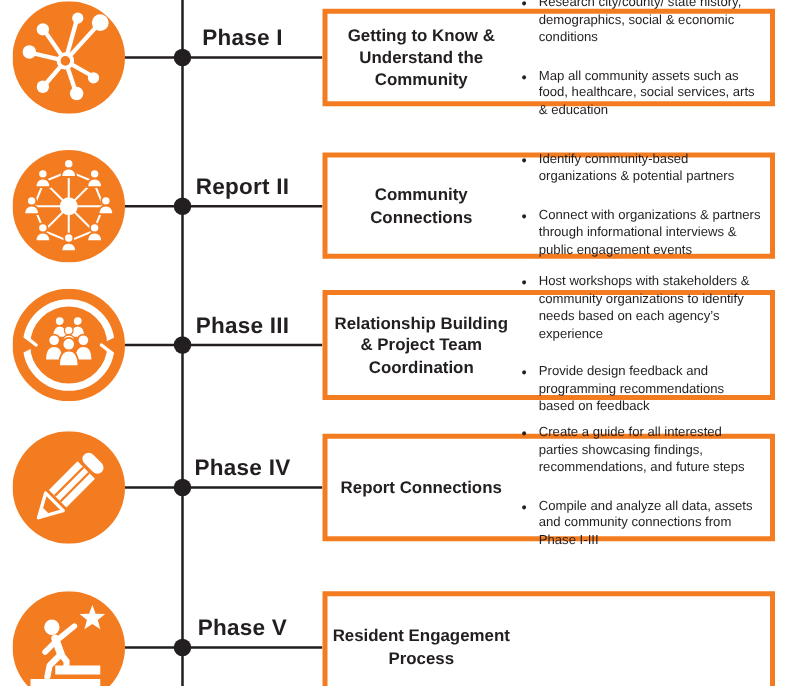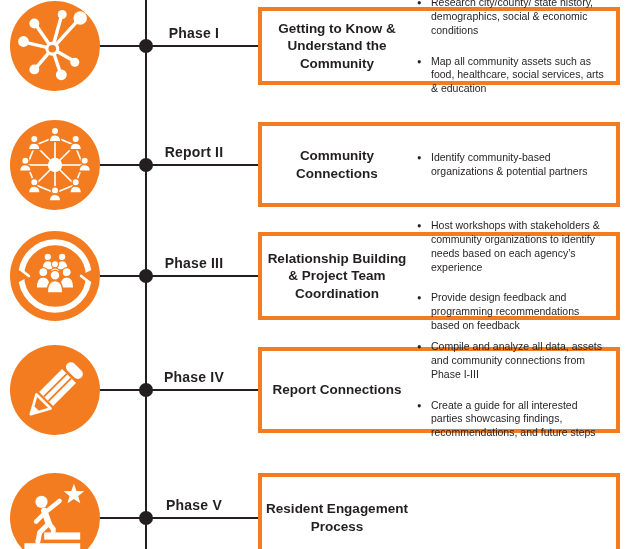--- a/index.html
+++ b/index.html
@@ -13,21 +13,21 @@
   .r2{top:122px;height:85px}
   .r3{top:232px;height:88px}
   .r4{top:347px;height:86px}
   .r5{top:473px;height:89px}
   .icon{position:absolute;left:10px;top:50%;transform:translateY(-50%);width:90px;height:90px;}
   .icon svg{display:block;width:100%;height:100%;}
   .connector{position:absolute;left:100px;width:158px;top:50%;height:2px;margin-top:-1px;background:#231F20;}
   .dot{position:absolute;left:139px;top:50%;width:14px;height:14px;margin-top:-7px;border-radius:50%;background:#231F20;}
   .plabel{
     position:absolute;left:150px;width:88px;bottom:50%;margin-bottom:5px;
-    text-align:center;font-weight:bold;font-size:14px;letter-spacing:.2px;
+    text-align:center;font-weight:bold;font-size:18px;letter-spacing:.2px;
   }
   .pbox{
     position:absolute;left:258px;top:0;width:362px;height:100%;box-sizing:border-box;
     border:4px solid #F47C20;background:#fff;display:flex;align-items:center;
   }
   .ptitle{flex:0 0 142px;text-align:center;font-weight:bold;font-size:13.5px;line-height:1.3;padding:0 4px;}
   .bullets{flex:1;margin:0;padding:0 6px 0 4px;list-style:none;font-size:10.5px;line-height:1.32;}
   .bullets li{position:relative;padding-left:15px;}
   .bullets li + li{margin-top:17px;}
   .bullets li::before{content:"●";position:absolute;left:1px;top:2px;font-size:7.5px;color:#231F20;}
@@ -107,20 +107,21 @@
           <use href="#pn-person" x="27" y="26"></use>
       </svg>
     </div>
     <div class="connector"></div>
     <div class="dot"></div>
     <div class="plabel">Report II</div>
     <div class="pbox">
       <div class="ptitle">Community Connections</div>
       <ul class="bullets">
         <li><span>Identify community-based organizations &amp; potential partners</span></li>
+        <li><span>Connect with organizations &amp; partners through informational interviews &amp; public engagement events</span></li>
       </ul>
     </div>
   </div>
 
   <div class="row r3">
     <div class="icon">
       <svg viewBox="0 0 100 100" aria-hidden="true">
         <defs>
           <g id="tc-person" fill="#fff" stroke="#F47C20" stroke-width="1.4">
             <circle cx="0" cy="-5" r="4.8"></circle>
@@ -166,22 +167,22 @@
           <polygon points="46.5,79 53.5,79 50,86.5" fill="#fff"></polygon>
         </g>
       </svg>
     </div>
     <div class="connector"></div>
     <div class="dot"></div>
     <div class="plabel">Phase IV</div>
     <div class="pbox">
       <div class="ptitle">Report Connections</div>
       <ul class="bullets">
+        <li><span>Create a guide for all interested parties showcasing findings, recommendations, and future steps</span></li>
         <li><span>Compile and analyze all data, assets and community connections from Phase I-III</span></li>
-        <li><span>Create a guide for all interested parties showcasing findings, recommendations, and future steps</span></li>
       </ul>
     </div>
   </div>
 
   <div class="row r5">
     <div class="icon">
       <svg viewBox="0 0 100 100" aria-hidden="true">
         <circle cx="50" cy="50" r="50" fill="#F47C20"></circle>
         <rect x="16" y="78" width="62" height="8" fill="#fff"></rect>
         <rect x="38" y="66" width="40" height="8" fill="#fff"></rect>

